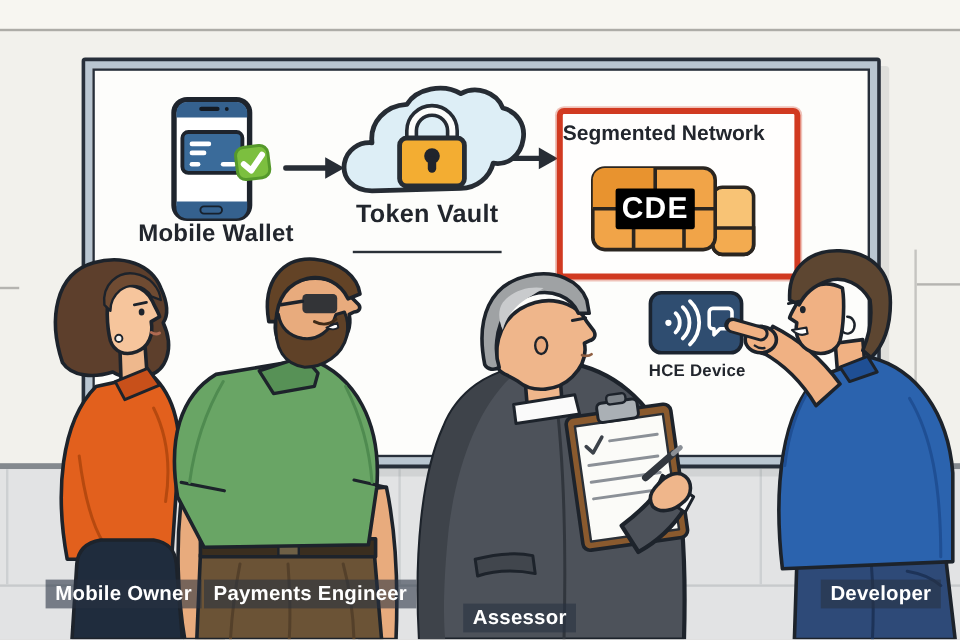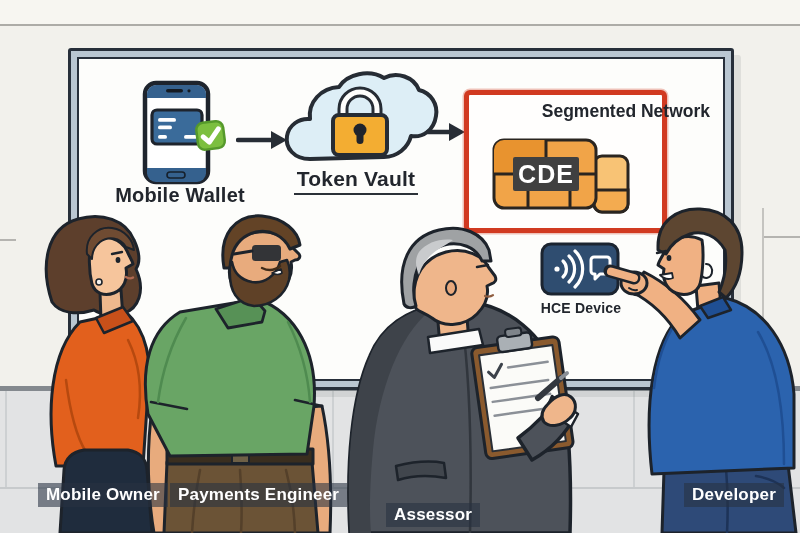--- a/index.html
+++ b/index.html
@@ -16,27 +16,27 @@
   .wall-line-right{position:absolute;left:764px;top:236px;width:36px;height:2px;background:#b5b4b0;}
   .wall-seam-right{position:absolute;left:762px;top:208px;width:2px;height:178px;background:#c5c4c0;}
   
   .whiteboard{position:absolute;left:68px;top:48px;width:660px;height:336px;
       background:#b9c6d1;border:3px solid #272f3a;border-radius:3px;
       box-shadow:7px 7px 0 rgba(100,105,110,.13);}
   .board-surface{position:absolute;left:6px;top:6px;right:6px;bottom:6px;
       background:#fdfdfb;border:2px solid #272f3a;}
   
   .board-label{position:absolute;color:#22262d;font-weight:700;text-align:center;letter-spacing:.2px;}
-  .underline{border-bottom:2.5px solid #2b3138;padding:0 3px 3px;}
+  .underline{border-bottom:2.5px solid #2b3138;padding:0 3px 19px;}
   
   .seg-box{position:absolute;left:464px;top:90px;width:193px;height:133px;background:#fffefd;
       border:5px solid #d13a21;border-radius:6px;box-shadow:0 0 0 1.5px rgba(209,58,33,.30);}
-  .seg-title{position:absolute;left:0;top:6px;width:100%;text-align:right;
-      color:#22262d;font-weight:700;font-size:17.5px;padding-left:48px;}
-  .cde-badge{position:absolute;left:513px;top:157px;width:66px;height:34px;background:#404040;
+  .seg-title{position:absolute;left:0;top:6px;width:100%;text-align:left;
+      color:#22262d;font-weight:700;font-size:17.5px;}
+  .cde-badge{position:absolute;left:513px;top:157px;width:66px;height:34px;background:#000000;
       color:#ffffff;font-weight:bold;font-size:25px;letter-spacing:1px;display:flex;
       align-items:center;justify-content:center;border-radius:2px;}
   
   .role-label{position:absolute;background:rgba(40,50,66,.58);color:#ffffff;font-weight:bold;
       font-size:17px;padding:2px 8px;white-space:nowrap;letter-spacing:.2px;}
   svg{position:absolute;display:block;}
   .people{left:0;top:0;}
 </style>
 </head>
 <body>

